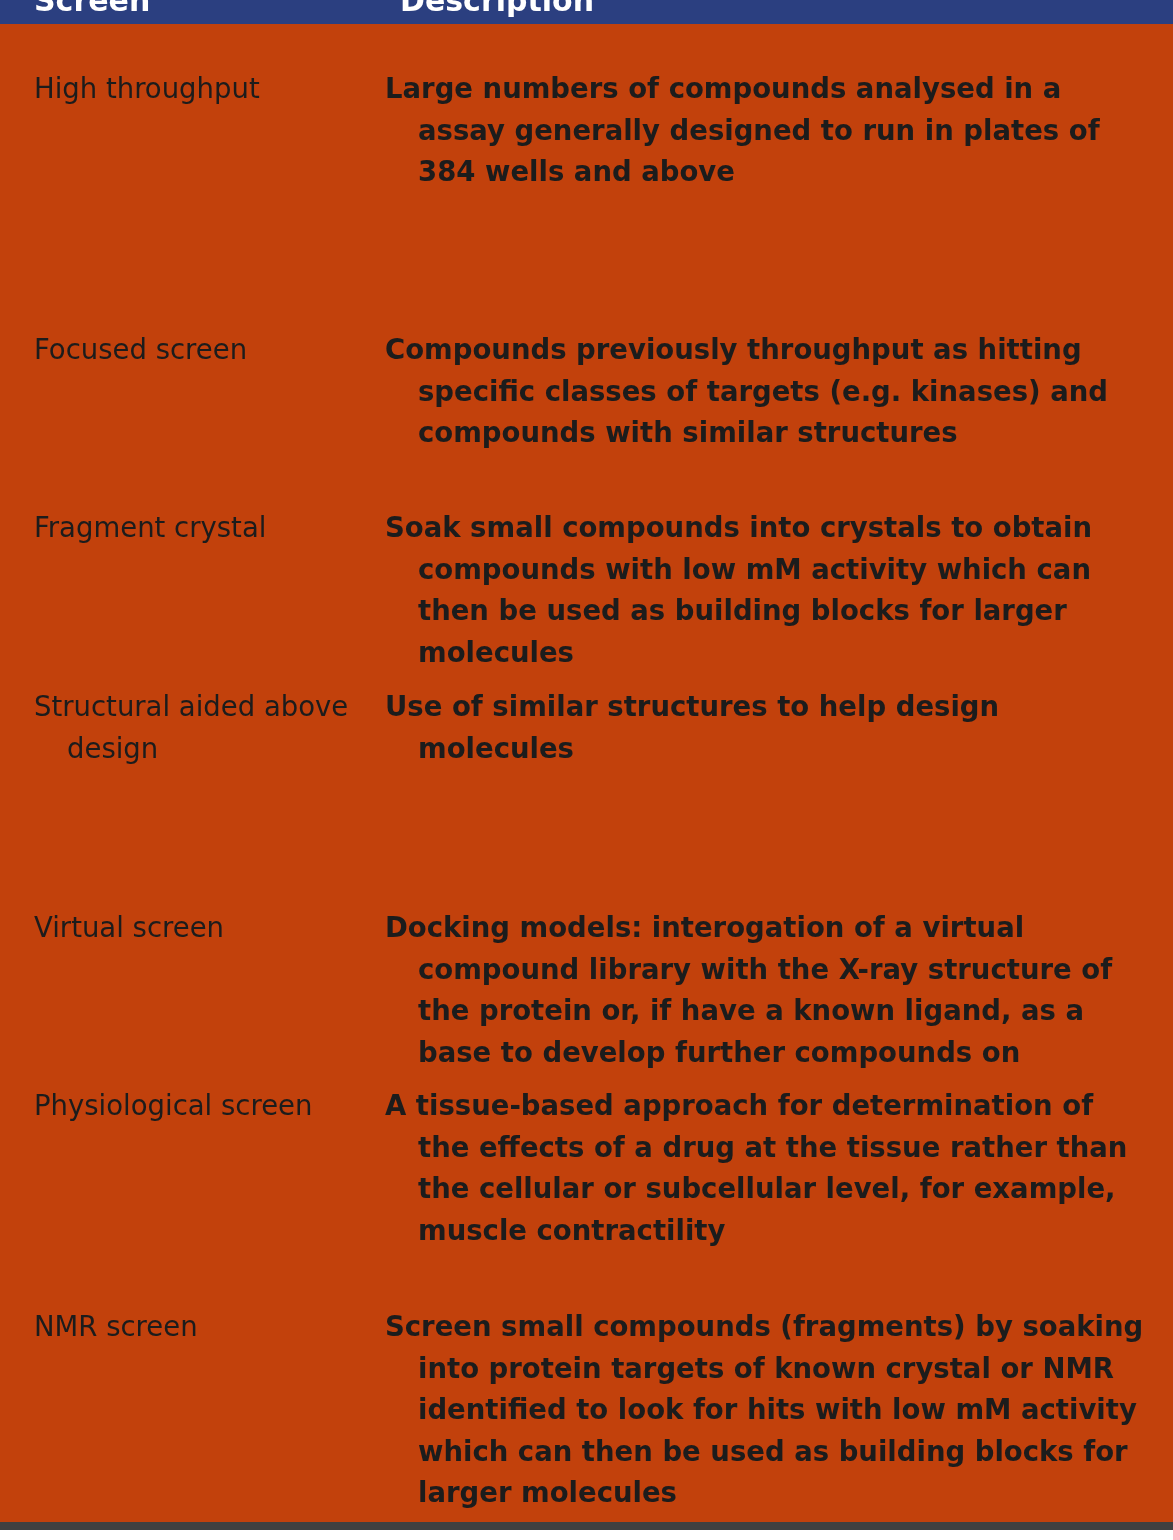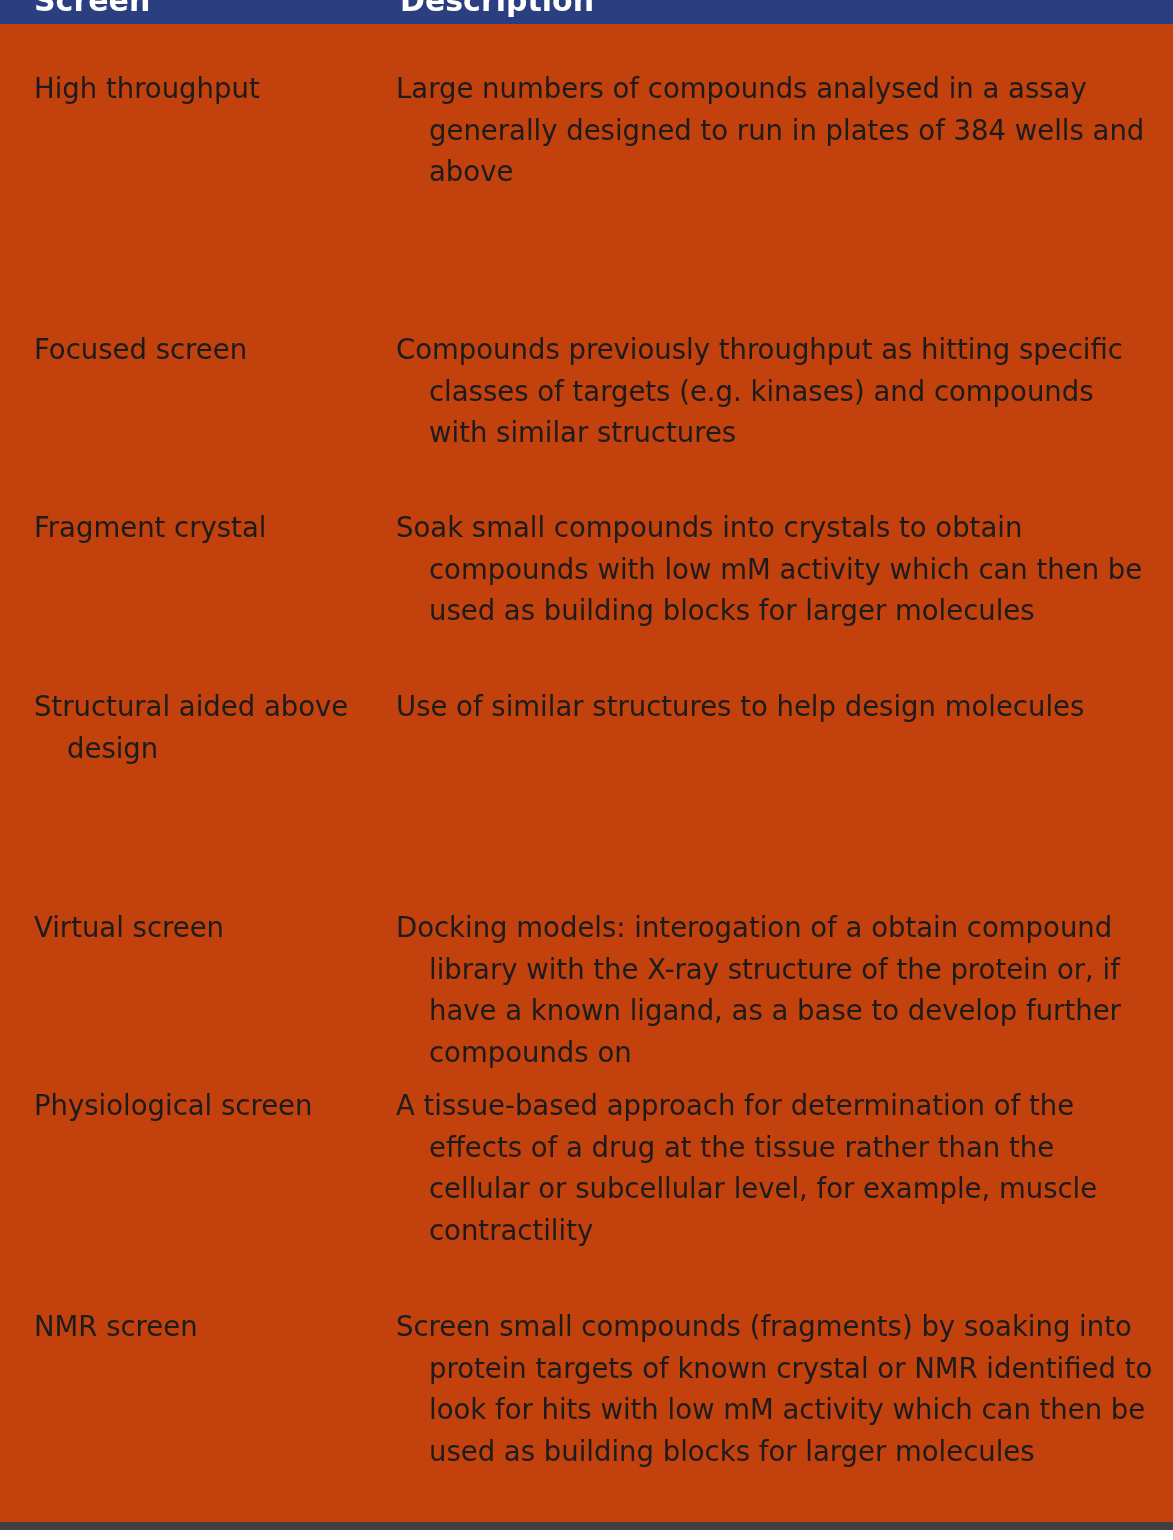--- a/index.html
+++ b/index.html
@@ -26,21 +26,21 @@
     .h-desc { left: 400px; }
     .row { position: absolute; left: 0; width: 1173px; }
     .cell {
       position: absolute; top: 0; color: #1c1c1c;
       font-size: 27.5px; line-height: 41.5px;
       padding-left: 33px; text-indent: -33px;
       box-sizing: border-box;
       margin-top: 16px;
     }
     .c-screen { left: 34px; width: 340px; }
-    .c-desc { left: 396px; width: 760px; }
+    .c-desc { left: 385px; width: 760px; font-weight: bold; }
   </style>
 </head>
 <body>
 
 <div class="table">
   <div class="header">
     <span class="h-screen">Screen</span>
     <span class="h-desc">Description</span>
   </div>
 
@@ -55,21 +55,21 @@
   <div class="row" style="top: 491px;">
     <div class="cell c-screen">Fragment crystal</div>
     <div class="cell c-desc">Soak small compounds into crystals to obtain compounds with low mM activity which can then be used as building blocks for larger molecules</div>
   </div>
   <div class="row" style="top: 670px;">
     <div class="cell c-screen">Structural aided above design</div>
     <div class="cell c-desc">Use of similar structures to help design molecules</div>
   </div>
   <div class="row" style="top: 891px;">
     <div class="cell c-screen">Virtual screen</div>
-    <div class="cell c-desc">Docking models: interogation of a obtain compound library with the X-ray structure of the protein or, if have a known ligand, as a base to develop further compounds on</div>
+    <div class="cell c-desc">Docking models: interogation of a virtual compound library with the X-ray structure of the protein or, if have a known ligand, as a base to develop further compounds on</div>
   </div>
   <div class="row" style="top: 1069px;">
     <div class="cell c-screen">Physiological screen</div>
     <div class="cell c-desc">A tissue-based approach for determination of the effects of a drug at the tissue rather than the cellular or subcellular level, for example, muscle contractility</div>
   </div>
   <div class="row" style="top: 1290px;">
     <div class="cell c-screen">NMR screen</div>
     <div class="cell c-desc">Screen small compounds (fragments) by soaking into protein targets of known crystal or NMR identified to look for hits with low mM activity which can then be used as building blocks for larger molecules</div>
   </div>
 </div>

